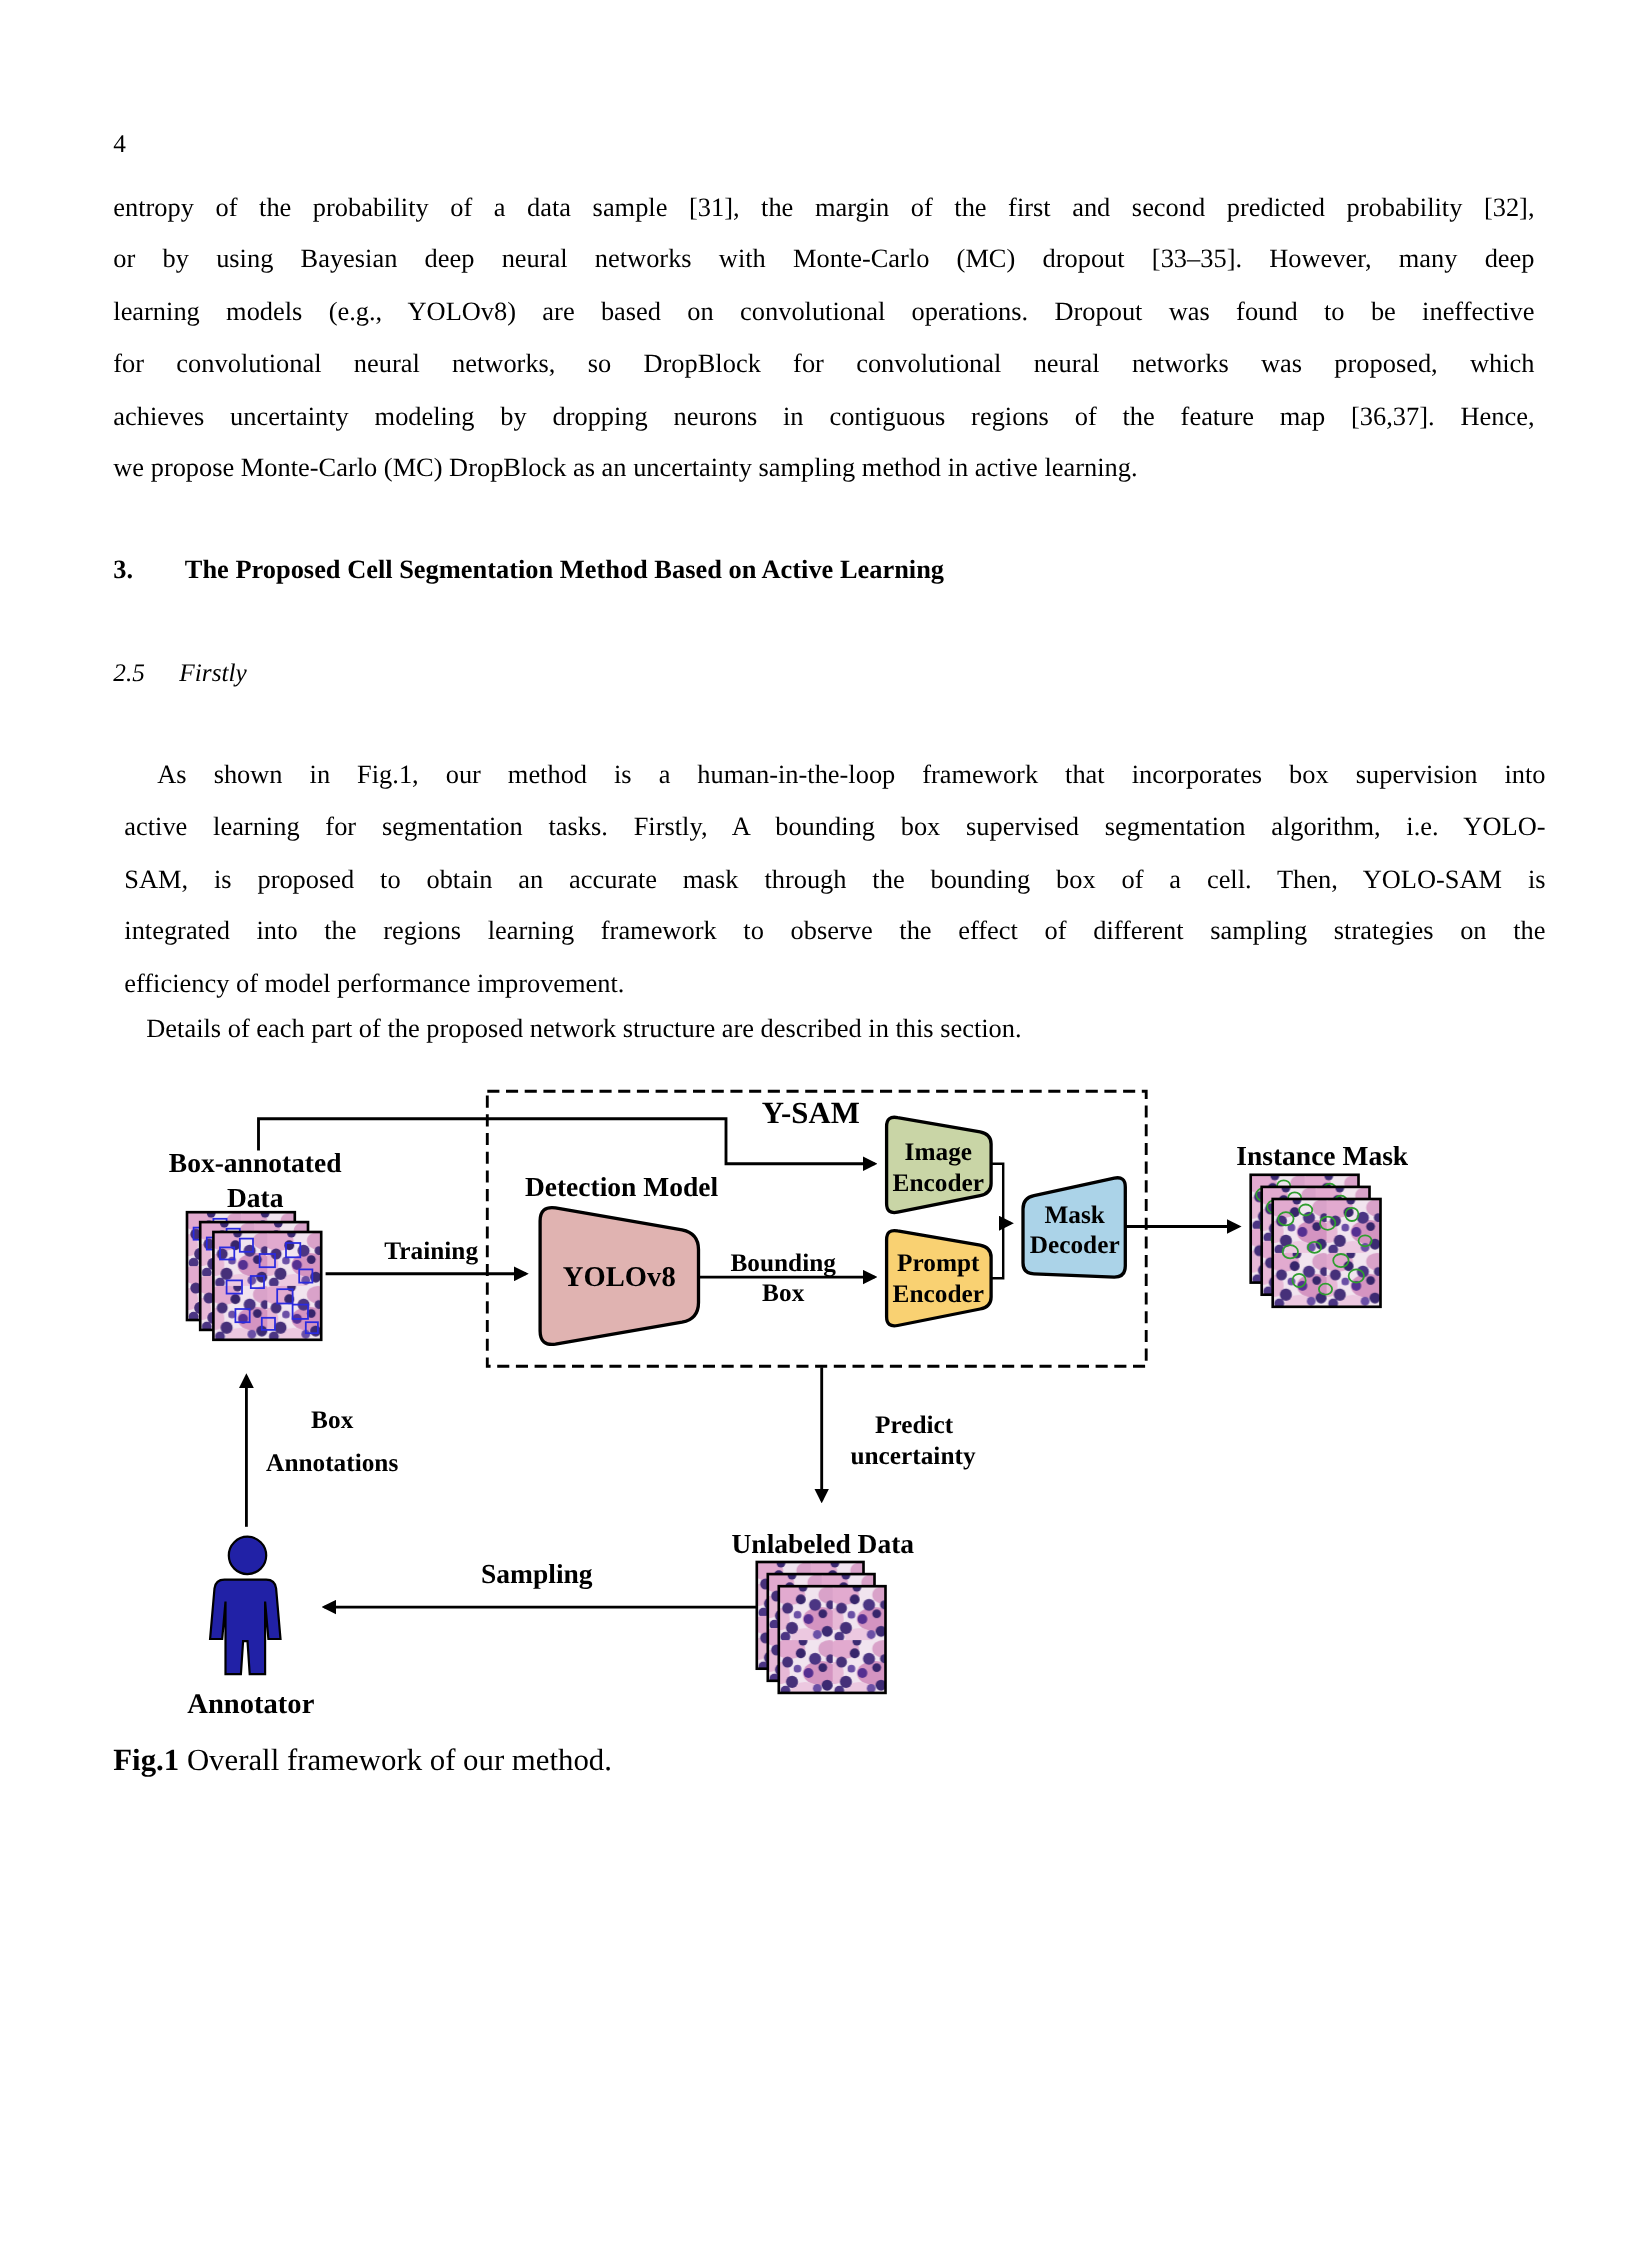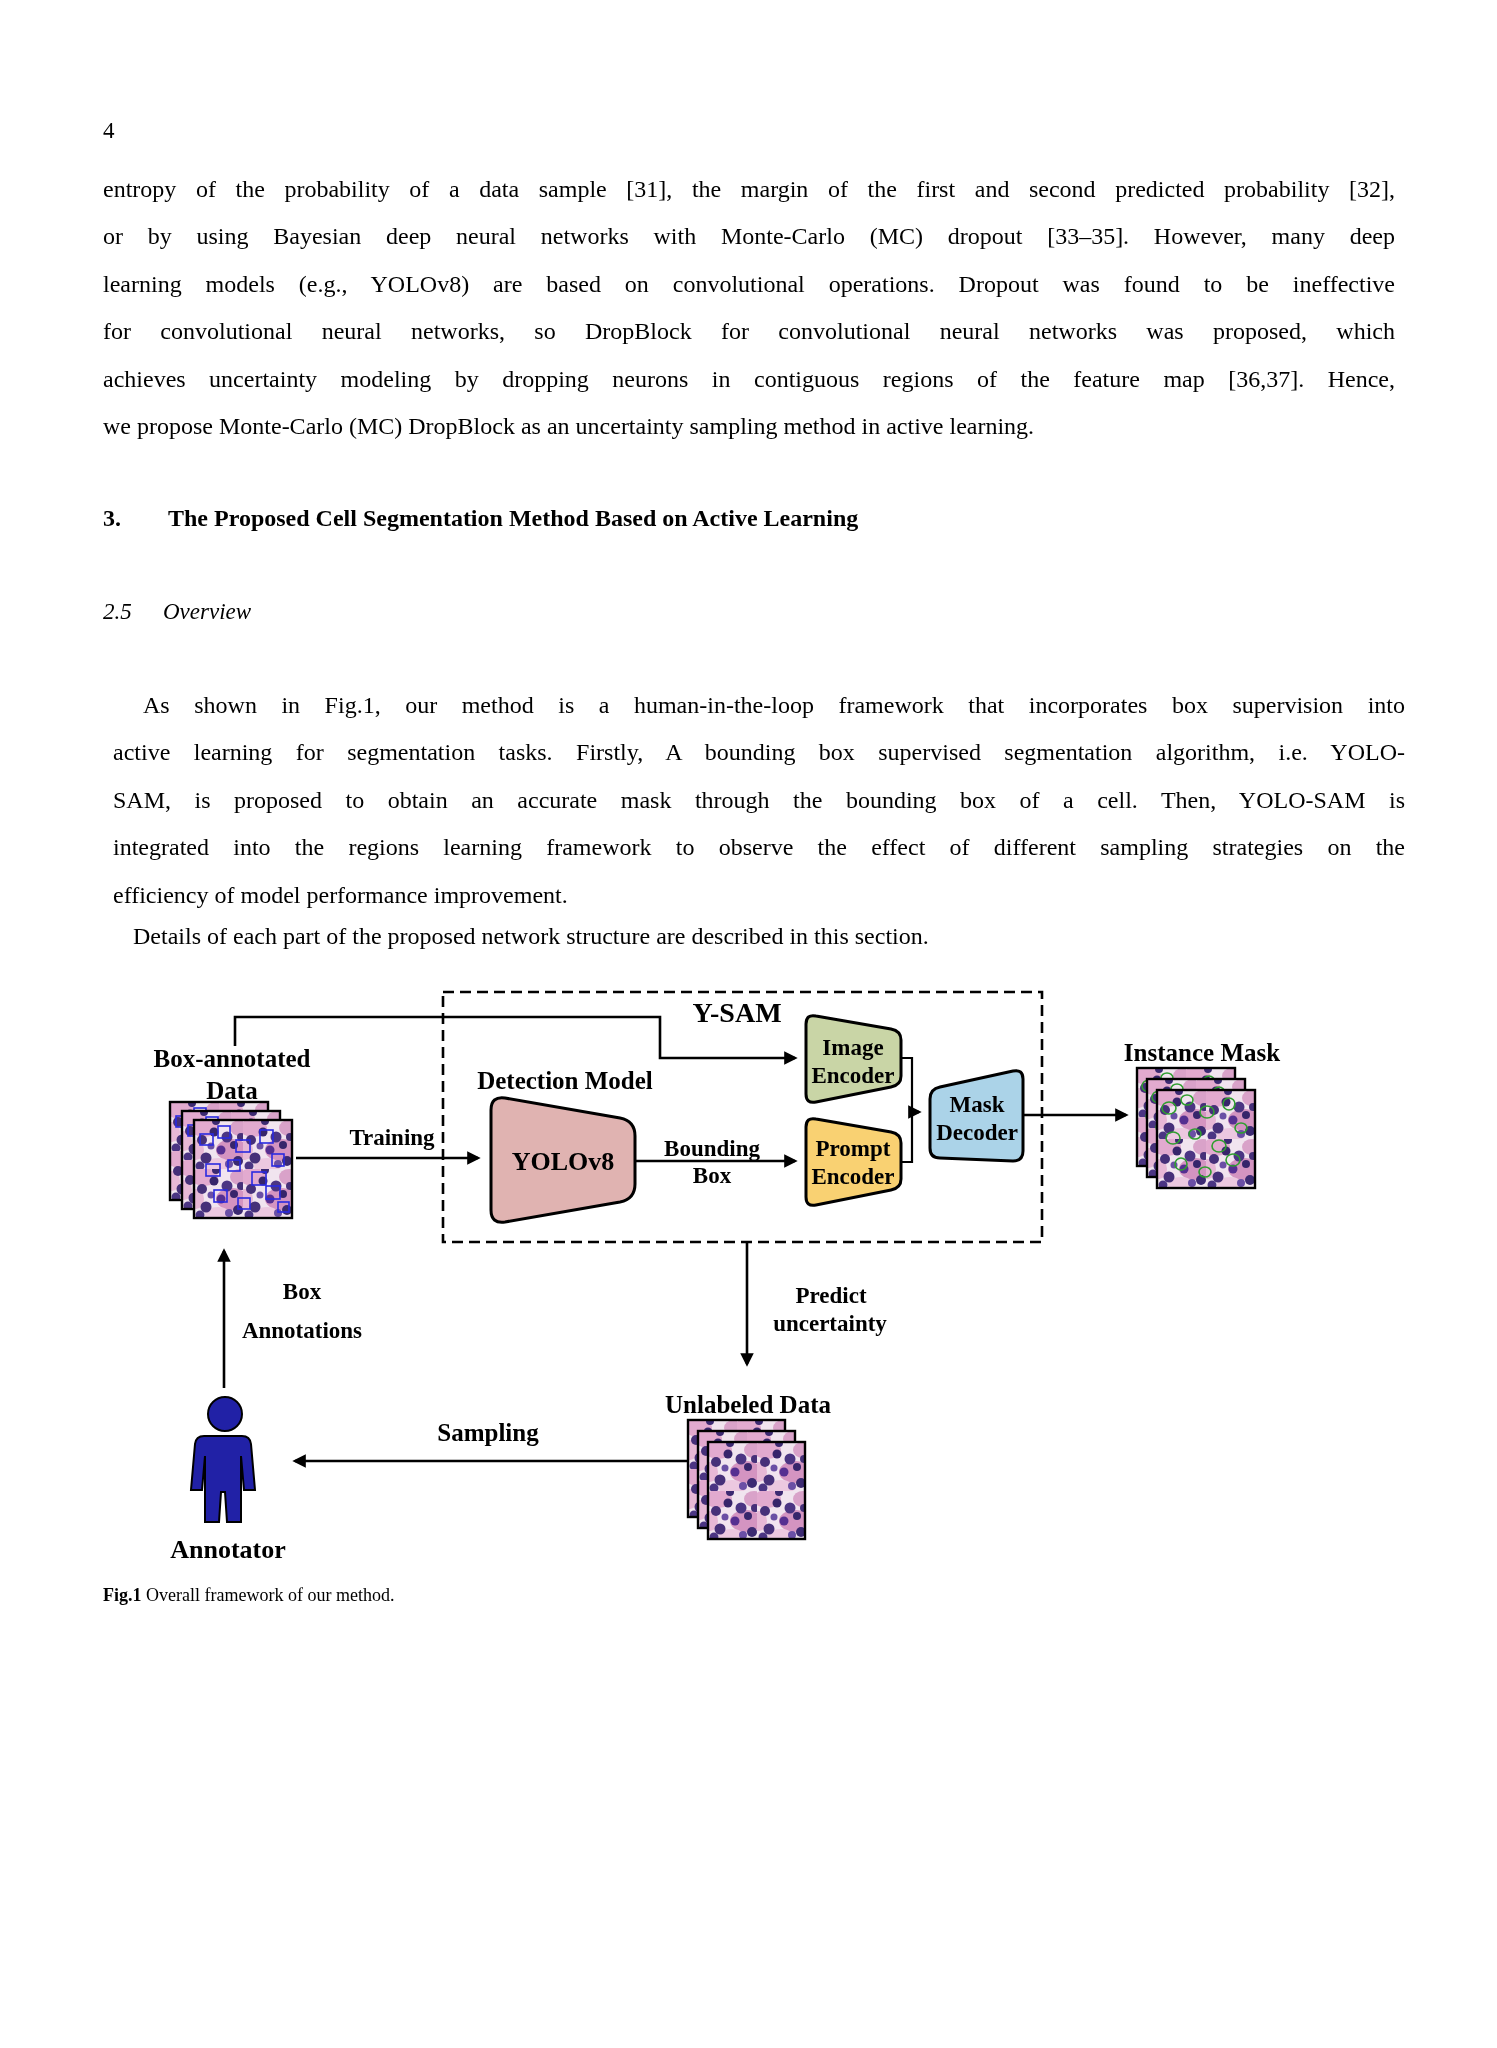--- a/index.html
+++ b/index.html
@@ -9,21 +9,21 @@
   .p1{top:166px;}
   .p2{top:682px;margin-left:10px;}
   .p3{top:913px;}
   .jline{text-align:justify;text-align-last:justify;white-space:normal;}
   .jline.lastline{text-align:center;text-align-last:left;}
   .indent{text-indent:30px;}
   .heading{position:absolute;left:103px;top:505px;font-size:24px;font-weight:bold;}
   .heading .num{display:inline-block;min-width:65px;}
   .subheading{position:absolute;left:103px;top:599px;font-size:23px;font-style:italic;}
   .subheading .num{display:inline-block;min-width:60px;}
-  .caption{position:absolute;left:103px;top:1585px;font-size:18px;}
+  .caption{position:absolute;left:103px;top:1585px;font-size:28px;}
   .caption .capbold{font-weight:bold;}
   svg.diagram{position:absolute;left:0;top:0;}
   svg text{font-family:"Liberation Serif",serif;font-weight:bold;fill:#000;}
 </style>
 </head>
 <body>
 
 <div class="pagenum">4</div>
 
 <div class="para p1">
@@ -33,21 +33,21 @@
   <div class="jline">for convolutional neural networks, so DropBlock for convolutional neural networks was proposed, which</div>
   <div class="jline">achieves uncertainty modeling by dropping neurons in contiguous regions of the feature map [36,37]. Hence,</div>
   <div class="jline lastline">we propose Monte-Carlo (MC) DropBlock as an uncertainty sampling method in active learning.</div>
 </div>
 
 <div class="heading">
   <span class="num">3.</span><span>The Proposed Cell Segmentation Method Based on Active Learning</span>
 </div>
 
 <div class="subheading">
-  <span class="num">2.5</span><span>Overview</span>
+  <span class="num">2.5</span><span>Firstly</span>
 </div>
 
 <div class="para p2">
   <div class="jline indent">As shown in Fig.1, our method is a human-in-the-loop framework that incorporates box supervision into</div>
   <div class="jline">active learning for segmentation tasks. Firstly, A bounding box supervised segmentation algorithm, i.e. YOLO-</div>
   <div class="jline">SAM, is proposed to obtain an accurate mask through the bounding box of a cell. Then, YOLO-SAM is</div>
   <div class="jline">integrated into the regions learning framework to observe the effect of different sampling strategies on the</div>
   <div class="jline lastline">efficiency of model performance improvement.</div>
 </div>
 

